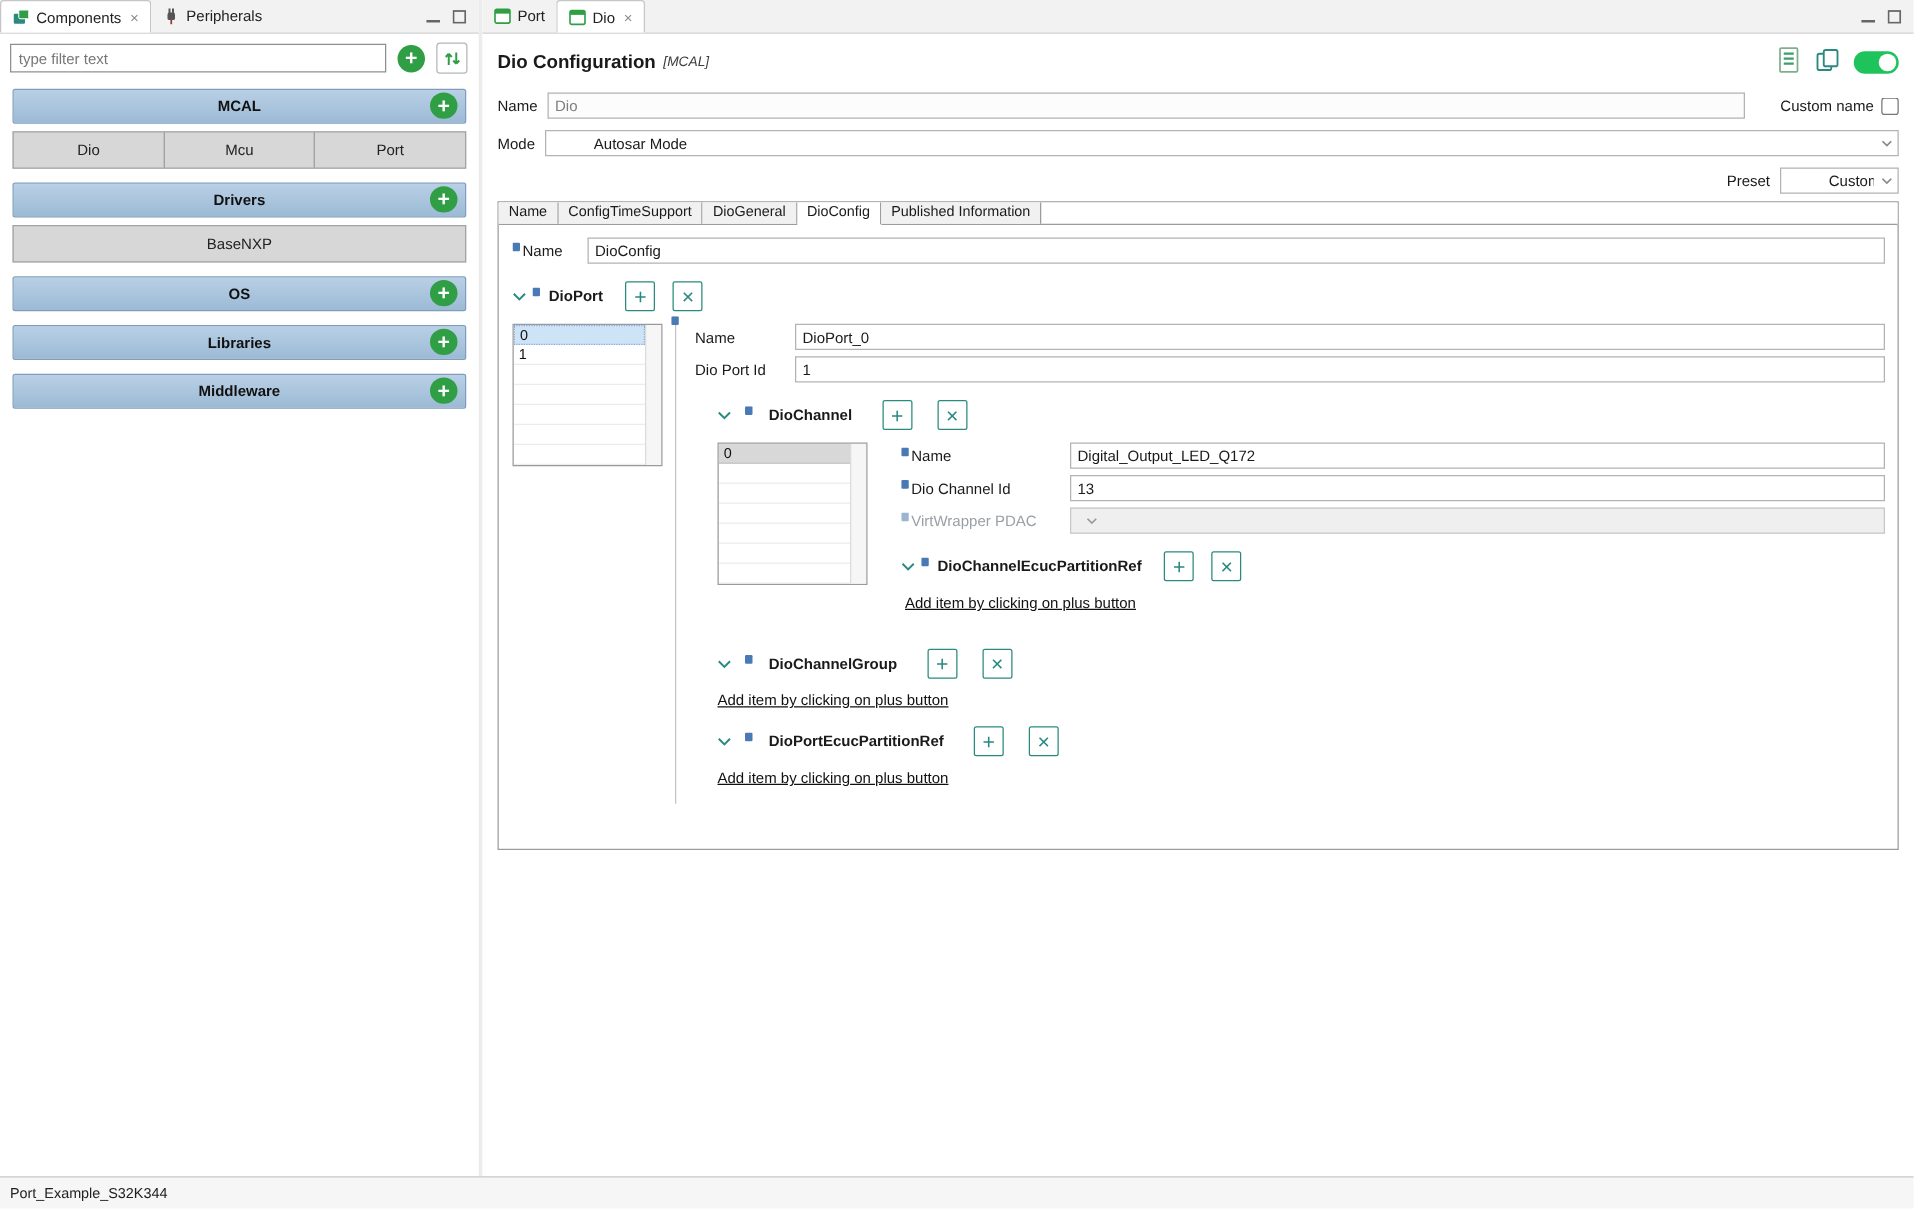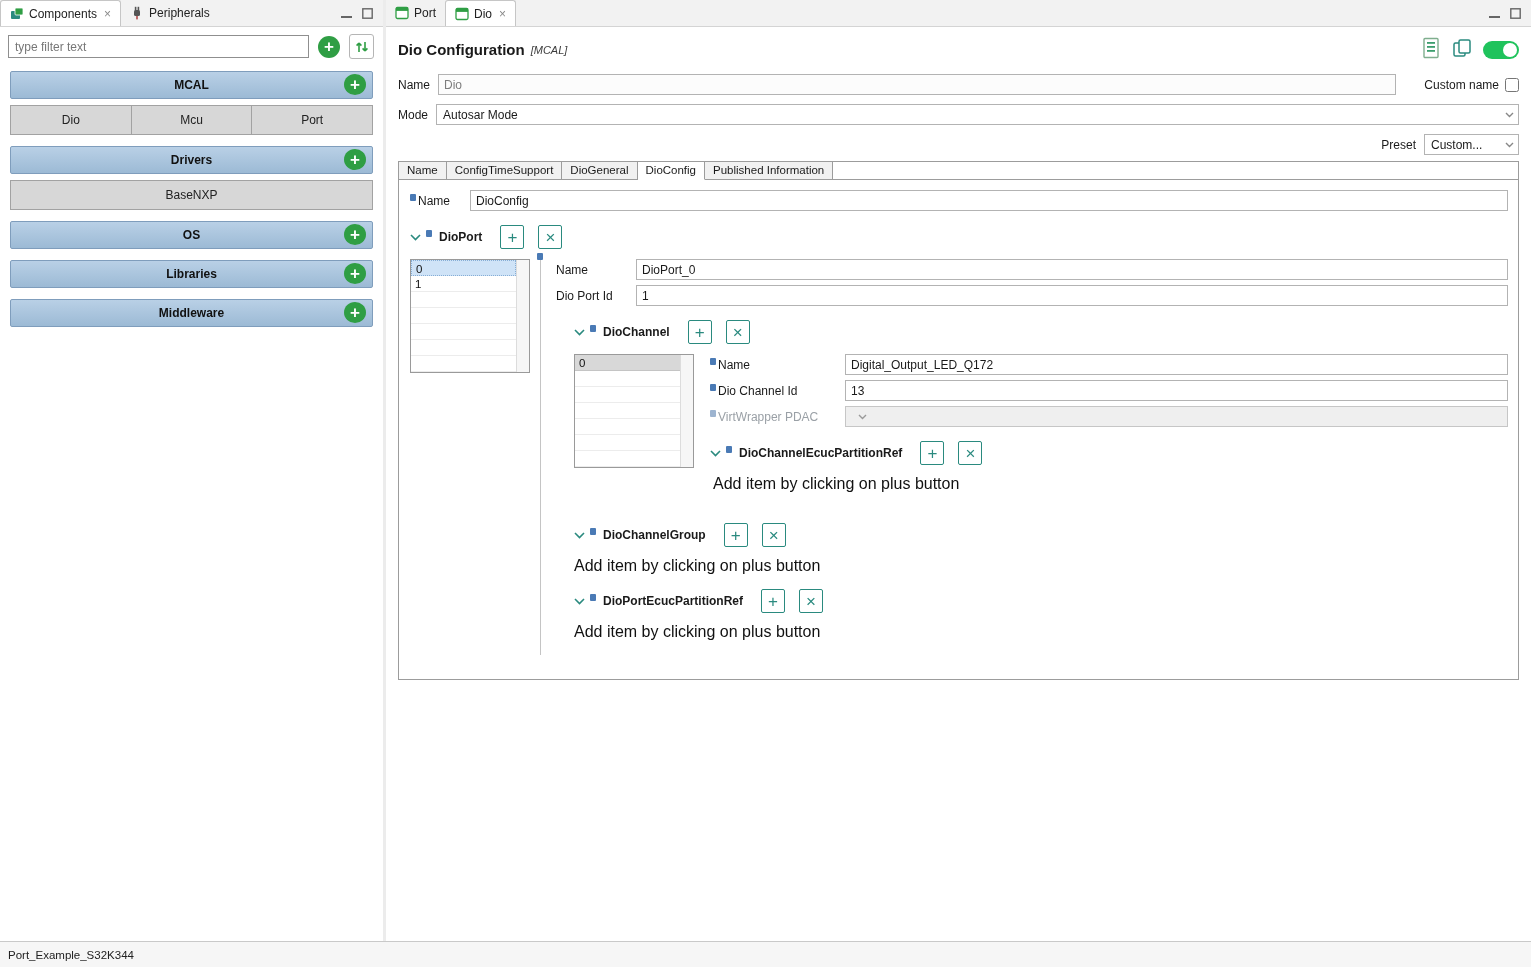--- a/index.html
+++ b/index.html
@@ -55,21 +55,21 @@
   .form-row { display:flex; align-items:center; margin-bottom:9px; }
   .form-row > label { margin-right:8px; white-space:nowrap; }
   .field { height:21px; border:1px solid #b3b3b3; padding:0 5px; font:inherit; color:#1a1a1a; background:#fff; }
   .field.disabled { color:#7d7d7d; background:#fcfcfc; }
   .grow { flex:1; min-width:0; }
   .custom-name { display:flex; align-items:center; gap:6px; margin-left:28px; white-space:nowrap; }
   .checkbox { width:14px; height:14px; margin:0; }
 
   .selectbox { height:21px; border:1px solid #b3b3b3; background:#fff; display:flex; align-items:center;
     padding:0 4px 0 6px; cursor:pointer; }
-  .selectbox .sel-text { flex:1; white-space:nowrap; overflow:hidden; }
+  .selectbox .sel-text { flex:1; white-space:nowrap; overflow:hidden;margin-left:32px; }
   .preset-row { display:flex; align-items:center; justify-content:flex-end; gap:8px; margin-bottom:6px; }
   .preset-select { width:95px; }
 
   .config-box { border:1px solid #9c9c9c; height:519px; display:flex; flex-direction:column; }
   .config-tabs { display:flex; border-bottom:1px solid #9c9c9c; background:#fff; }
   .config-tab { padding:2px 8px 3px 8px; font-size:11.5px; border-right:1px solid #9c9c9c; background:#f1f1f1; cursor:pointer; }
   .config-tab.active { background:#fff; margin-bottom:-1px; border-bottom:1px solid #fff; }
   .config-content { flex:1; padding:10px 10px 10px 11px; overflow:hidden; }
 
   .sup { display:inline-flex; vertical-align:top; position:relative; top:-3px; margin-right:1px; }
@@ -92,22 +92,22 @@
   .detail-col { flex:1; min-width:0; margin-left:10px; border-left:1px solid #c4c4c4; padding-left:15px; position:relative; }
   .detail-col > .guide-sup { position:absolute; left:-4px; top:-6px; }
   .field-row { display:flex; align-items:center; margin-bottom:5px; }
   .field-row .flabel { white-space:nowrap; }
   .fr-port .flabel { width:80px; }
   .fr-chan .flabel { width:127px; }
   .flabel.dim { color:#9aa0a6; }
   .combo-disabled { background:#efefef; color:#8f8f8f; border:1px solid #c6c6c6; }
   .combo-chev { display:inline-flex; margin-left:6px; }
 
-  .empty-hint { margin:4px 0 14px 3px; font-size:16px; color:#111; }
-  .indent-1 { margin-left:18px; }
+  .empty-hint { margin:4px 0 14px 3px; font-size:12px; color:#111;text-decoration:underline; }
+  .indent-1 { margin-left:18px;gap:11px; }
 
   .status-bar { height:26px; border-top:1px solid #c9c9c9; background:#f6f6f6; display:flex; align-items:center; padding:0 8px; font-size:11.5px; color:#222; }
 </style>
 </head>
 <body>
 
 <div class="app">
   <div class="main">
 
     <div class="left-panel">

